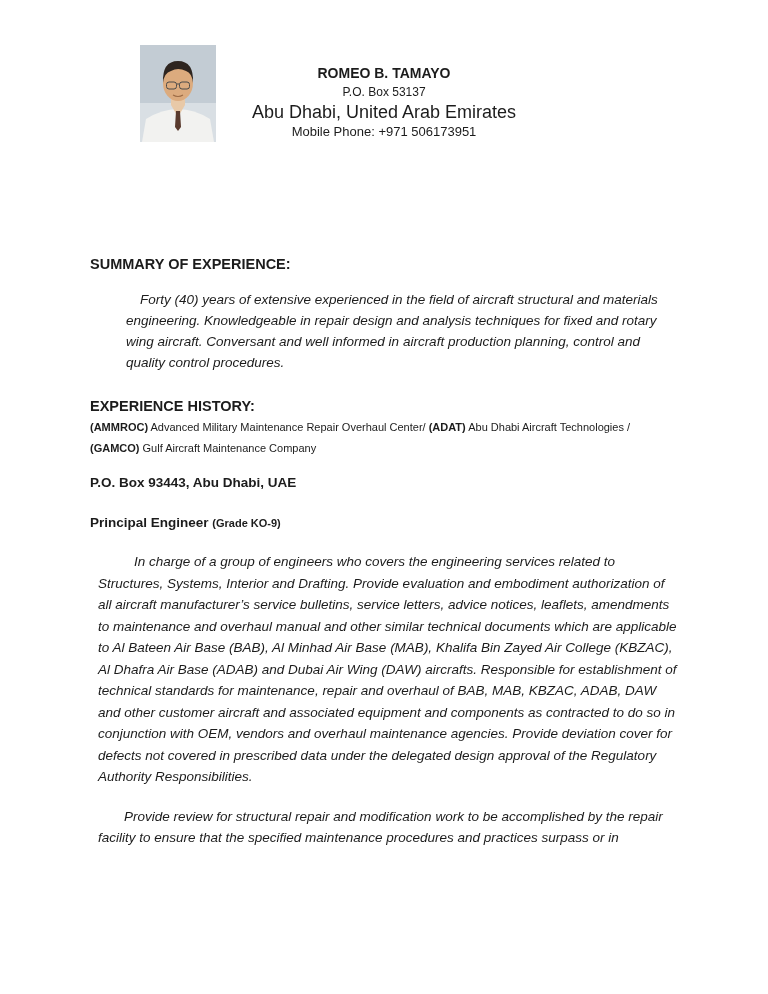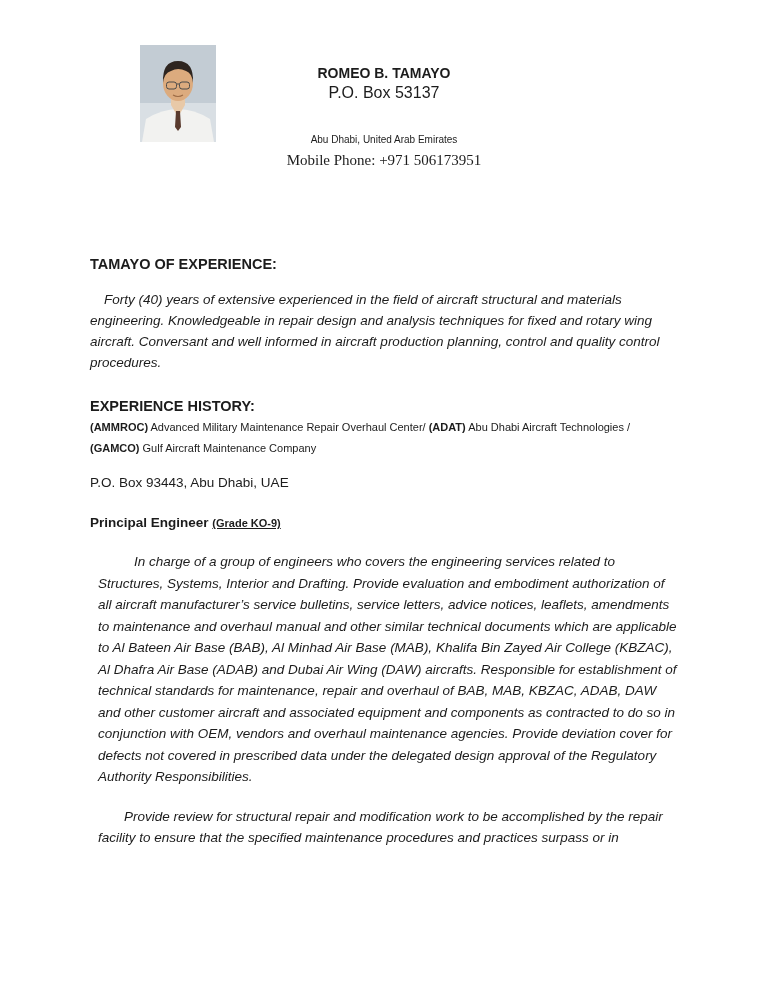--- a/index.html
+++ b/index.html
@@ -32,61 +32,61 @@
   .header-text {
     text-align: center;
     padding-top: 18px;
     min-height: 118px;
   }
   .person-name {
     font-weight: bold;
     font-size: 14px;
     line-height: 20px;
   }
-  .contact-pobox   { font-size: 16px;   line-height: 19px; }
-  .contact-location{ font-size: 10px;   line-height: 20px; margin-top: 28px; }
+  .contact-pobox   { font-size: 12px;   line-height: 19px; }
+  .contact-location{ font-size: 18px;   line-height: 20px; }
   .contact-email   { font-size: 13px;   line-height: 19px; }
-  .contact-phone   { font-size: 15px;   line-height: 20px; font-family: Liberation Serif, serif; }
+  .contact-phone   { font-size: 13px;   line-height: 20px; }
   
   .section-heading {
     font-weight: bold;
     font-size: 14.5px;
     line-height: 18px;
   }
   .summary-heading { margin-top: 74px; }
   .summary-text {
     margin-top: 16px;
     font-style: italic;
     font-size: 13.5px;
     line-height: 21px;
     text-indent: 14px;
+    margin-left: 36px;
   }
   .experience-heading { margin-top: 24px; }
   .company-line {
     margin-top: 2px;
     font-size: 11px;
     line-height: 21px;
   }
   .company-line strong { font-weight: bold; }
   .company-address {
     margin-top: 13px;
-    font-weight: normal;
+    font-weight: bold;
     font-size: 13.5px;
     line-height: 21px;
   }
   .job-title {
     margin-top: 20px;
     font-weight: bold;
     font-size: 13.5px;
     line-height: 19px;
   }
   .job-grade {
     font-weight: bold;
     font-size: 11px;
-    text-decoration: underline;
   }
   .job-dates {
     font-size: 13px;
     line-height: 20px;
   }
   .job-description {
     margin-top: 18px;
     font-style: italic;
     font-size: 13.5px;
     line-height: 21.5px;
@@ -118,21 +118,21 @@
 
   <div class="content">
 
     <div class="header-text">
       <div class="person-name">ROMEO B. TAMAYO</div>
       <div class="contact-pobox">P.O. Box 53137</div>
       <div class="contact-location">Abu Dhabi, United Arab Emirates</div>
       <div class="contact-phone">Mobile Phone: +971 506173951</div>
     </div>
 
-    <div class="section-heading summary-heading">TAMAYO OF EXPERIENCE:</div>
+    <div class="section-heading summary-heading">SUMMARY OF EXPERIENCE:</div>
     <p class="summary-text">Forty (40) years of extensive experienced in the field of aircraft structural and materials engineering. Knowledgeable in repair design and analysis techniques for fixed and rotary wing aircraft.  Conversant and well informed in aircraft production planning, control and quality control procedures.</p>
 
     <div class="section-heading experience-heading">EXPERIENCE HISTORY:</div>
 
     <p class="company-line"><strong>(AMMROC)</strong><span> Advanced Military Maintenance Repair Overhaul Center/ </span><strong>(ADAT)</strong><span> Abu Dhabi Aircraft Technologies / </span><strong>(GAMCO)</strong><span> Gulf Aircraft Maintenance Company</span></p>
 
     <div class="company-address">P.O. Box 93443, Abu Dhabi, UAE</div>
 
     <div class="job-title"><span>Principal Engineer</span> <span class="job-grade">(Grade KO-9)</span></div>
     <p class="job-description indent-lg">In charge of a group of engineers who covers the engineering services related to Structures, Systems, Interior and Drafting.  Provide evaluation and embodiment authorization of all aircraft manufacturer’s service bulletins, service letters, advice notices, leaflets, amendments to maintenance and overhaul manual and other similar technical documents which are applicable to Al Bateen  Air Base (BAB), Al Minhad Air Base (MAB), Khalifa Bin Zayed Air College (KBZAC), Al Dhafra Air Base (ADAB) and  Dubai Air Wing (DAW) aircrafts. Responsible for establishment of technical standards for maintenance, repair and overhaul of BAB, MAB, KBZAC, ADAB, DAW and other customer aircraft and associated equipment and components as contracted to do so in conjunction with OEM, vendors and overhaul maintenance agencies. Provide deviation cover for defects not covered in prescribed data under the delegated design approval of the Regulatory Authority Responsibilities.</p>

